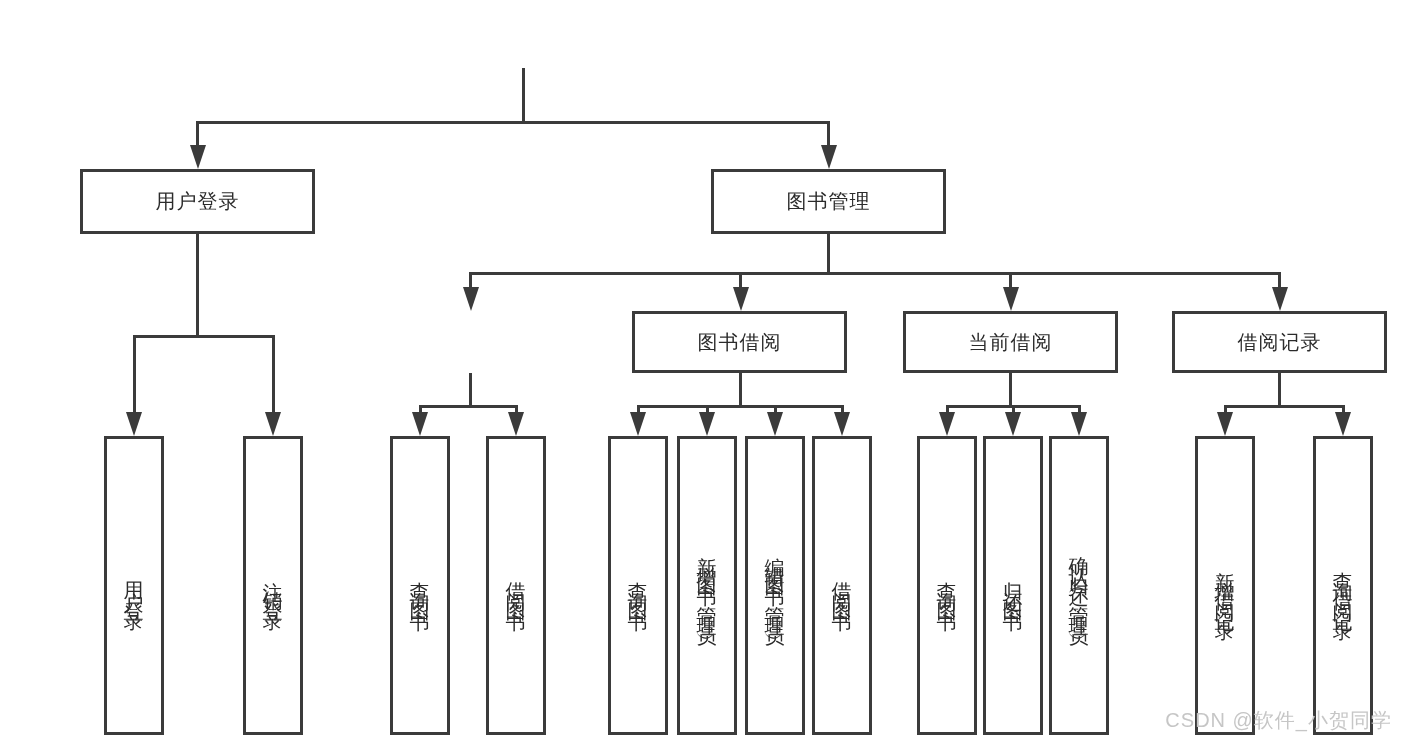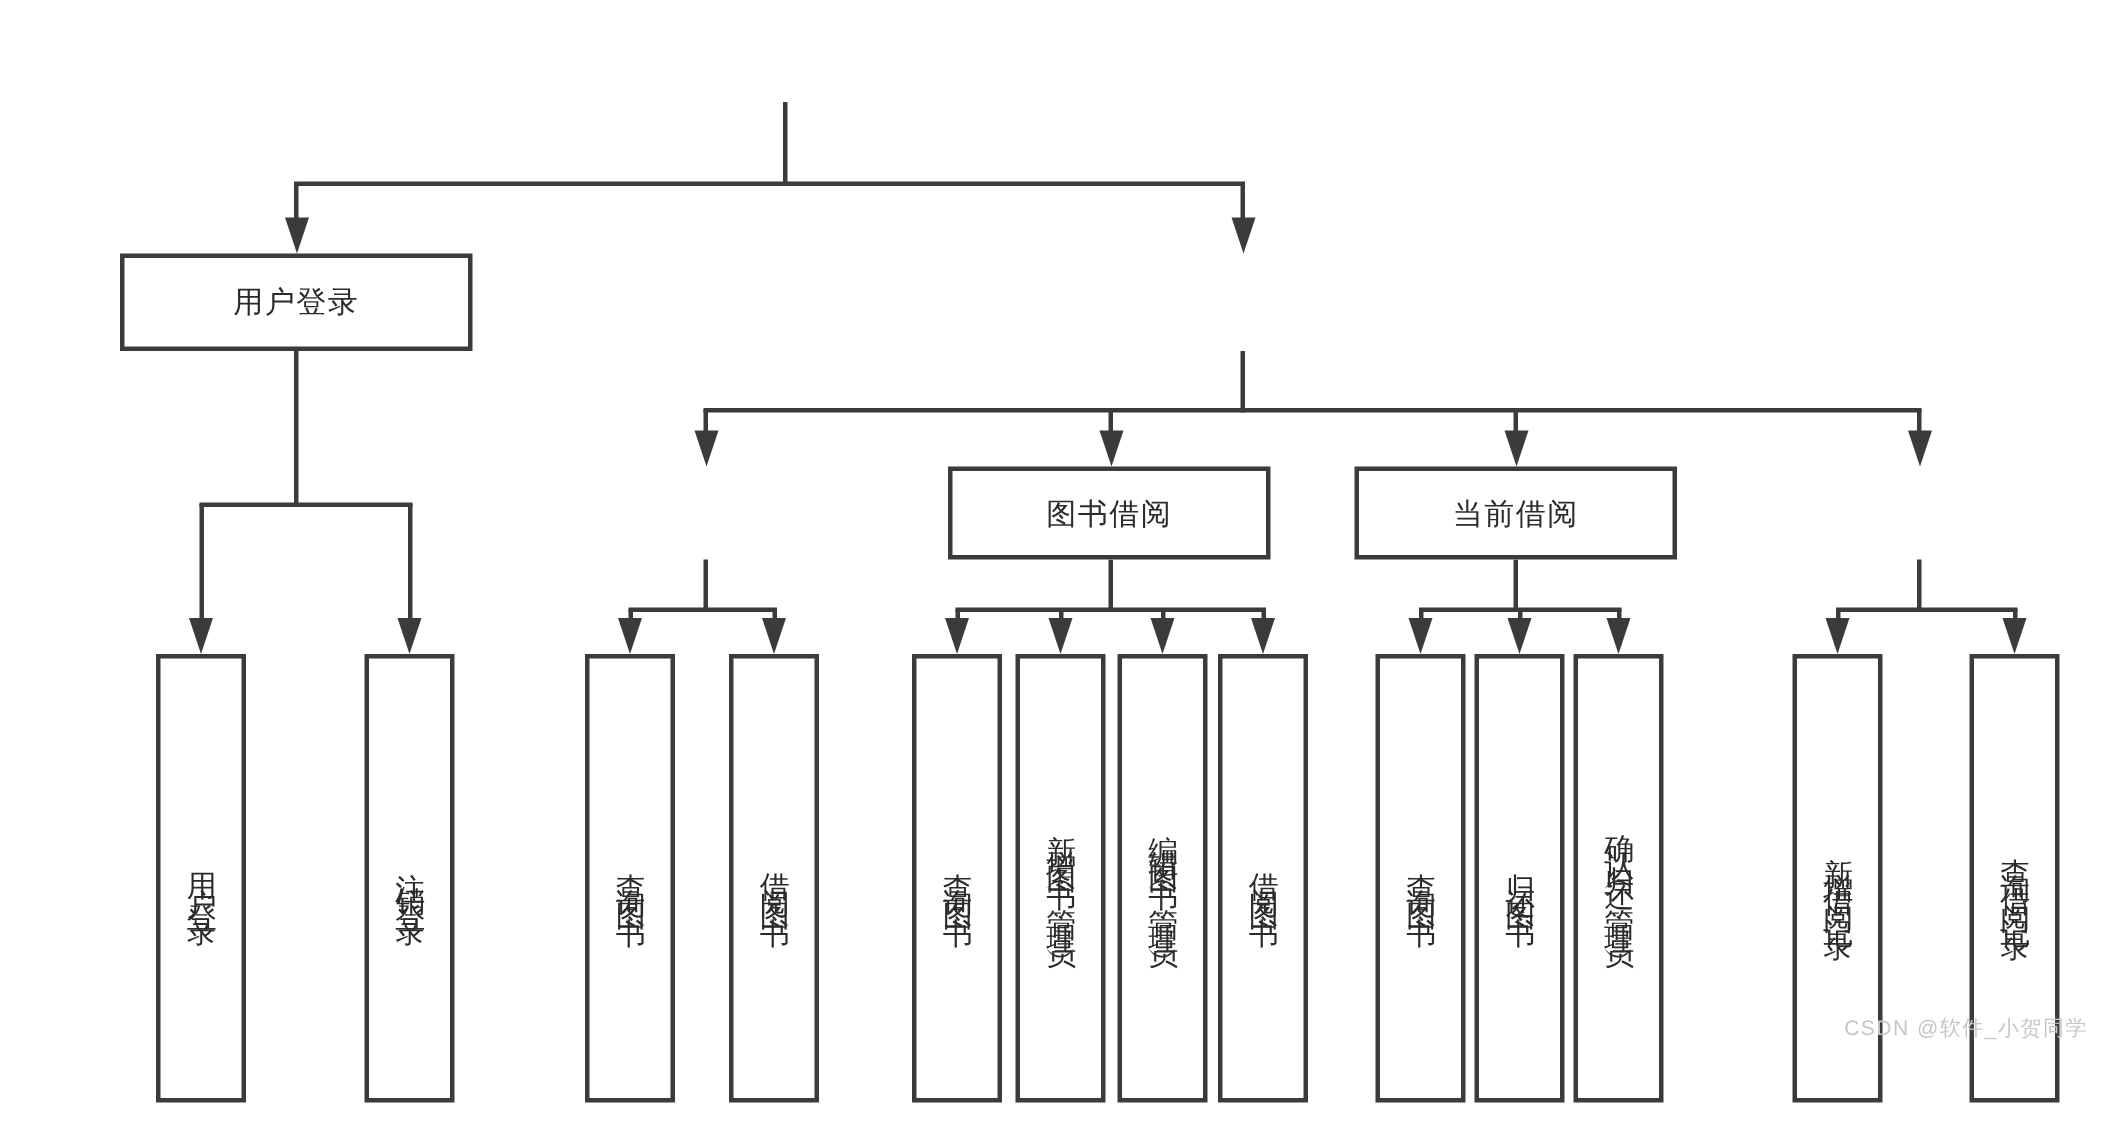--- a/index.html
+++ b/index.html
@@ -48,43 +48,49 @@
     position: absolute;
     width: 0; height: 0;
     border-left: 8px solid transparent;
     border-right: 8px solid transparent;
     border-top: 24px solid var(--line, #3b3b3b);
     z-index: 1;
   }
   .watermark {
     position: absolute;
     right: 13px;
-    top: 677px;
-    font-size: 14px;
+    top: 707px;
+    font-size: 20px;
     color: var(--wm, #c6c6c6);
     letter-spacing: 1px;
     z-index: 5;
     white-space: nowrap;
   }
 </style>
 </head>
 <body>
 
 <div class="stage">
 
 
   <div class="node lvl2" style="left:80px">
     <span>用户登录</span>
   </div>
+  <div class="node lvl2" style="left:711px">
+    <span>图书管理</span>
+  </div>
 
   <div class="node lvl3" style="left:632px">
     <span>图书借阅</span>
   </div>
   <div class="node lvl3" style="left:903px">
     <span>当前借阅</span>
+  </div>
+  <div class="node lvl3" style="left:1172px">
+    <span>借阅记录</span>
   </div>
 
   <div class="node leaf" style="left:104px">
     <span>用户登录</span>
   </div>
   <div class="node leaf" style="left:243px">
     <span>注销登录</span>
   </div>
 
   <div class="node leaf" style="left:390px">

